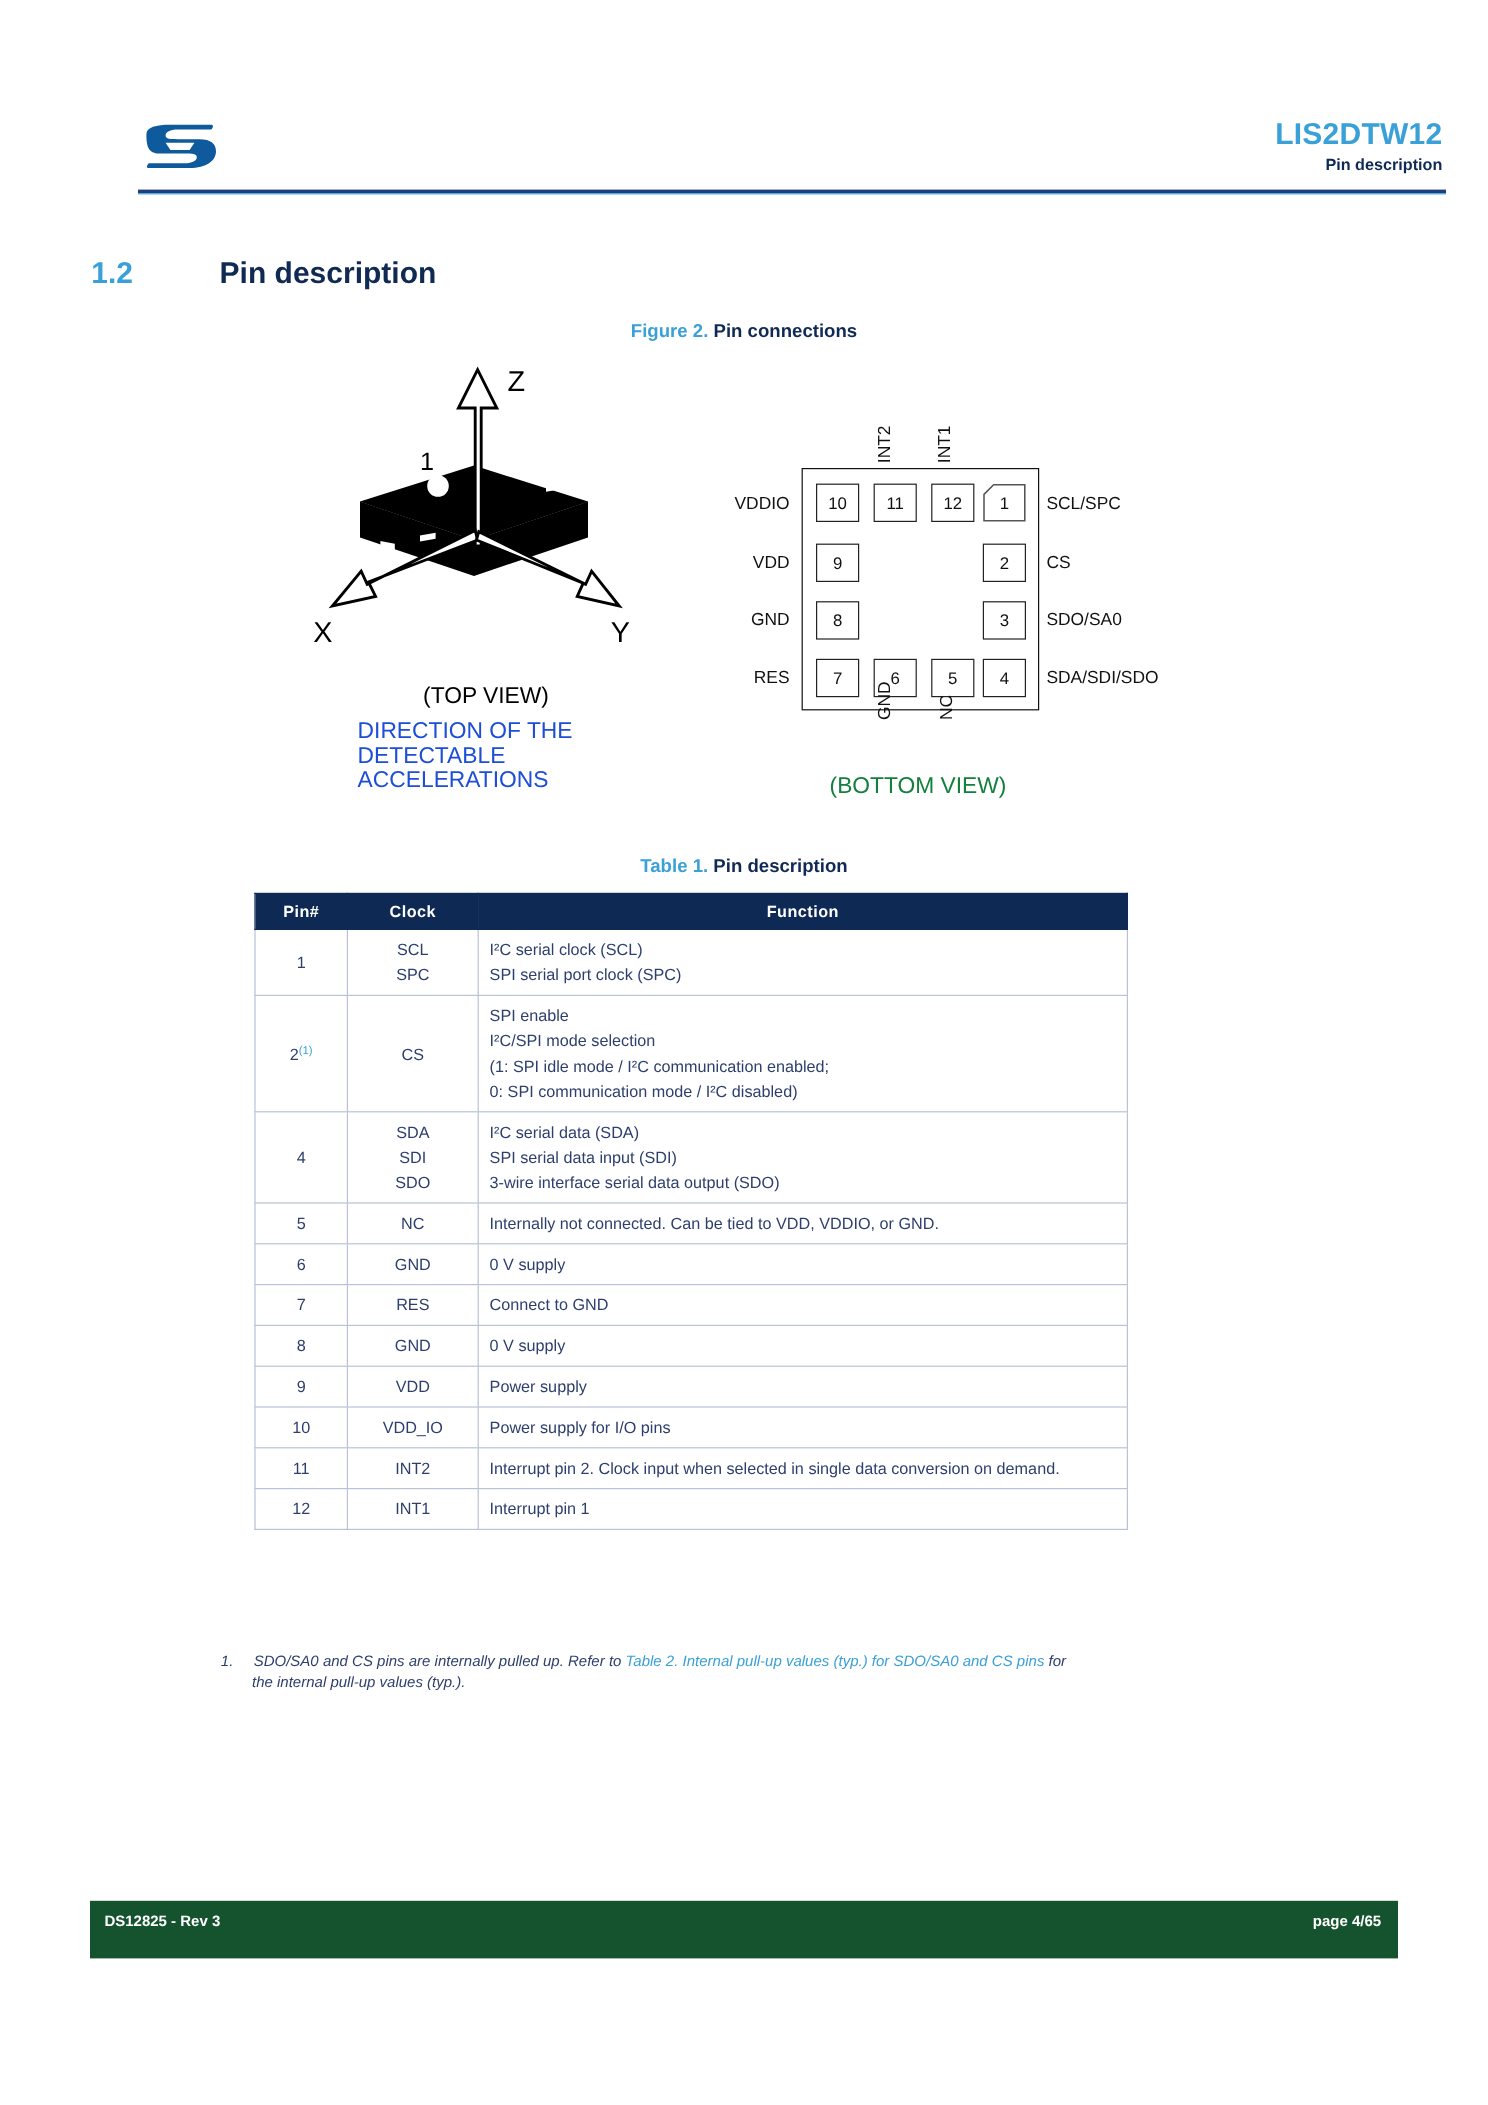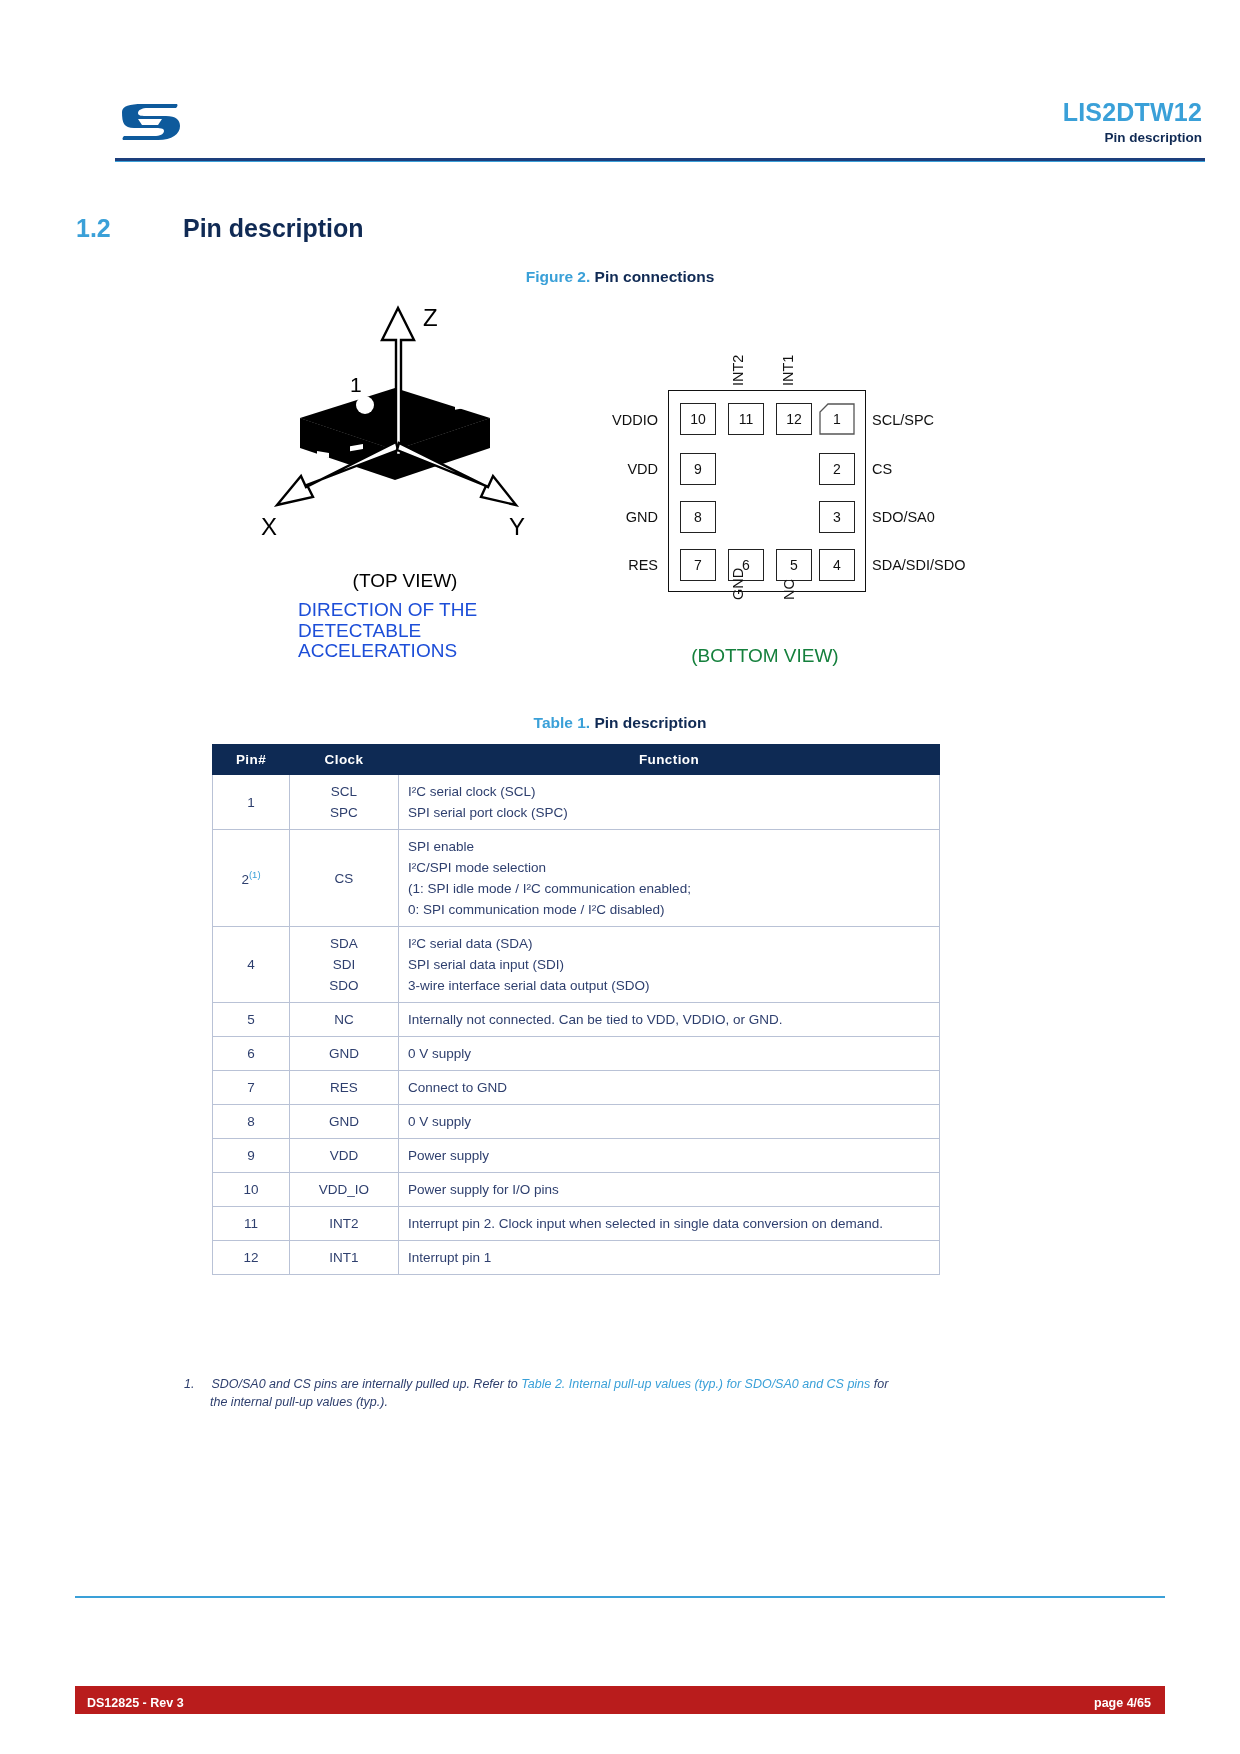--- a/index.html
+++ b/index.html
@@ -65,21 +65,21 @@
 
   
   #footnote{position:absolute;left:184px;top:1328px;width:856px;
     font-size:12.5px;color:#2e3f6e;font-style:italic;line-height:1.45;margin-top:47px;}
   #footnote .fnum{font-style:italic;}
   #footnote .link{color:#3aa0d8;}
   #footnote .indent{display:block;padding-left:26px;}
 
   
   #footer-rule{position:absolute;left:75px;top:1596px;width:1090px;height:2px;background:#3aa0d8;}
-  #footer-bar{position:absolute;left:75px;top:1686px;width:1090px;height:28px;background:#b91c1c;}
+  #footer-bar{position:absolute;left:75px;top:1584px;width:1090px;height:48px;background:#14532d;}
   #footer-left{position:absolute;left:12px;top:10px;color:#ffffff;font-size:12.5px;font-weight:bold;}
   #footer-right{position:absolute;right:14px;top:10px;color:#ffffff;font-size:12.5px;font-weight:bold;}
 </style>
 </head>
 <body>
 
 <div id="header">
   <svg id="st-logo" viewBox="0 0 64 38">
     <path d="M4 9 C4 3, 12 1, 24 1 L58 1 C60 1, 60 3, 58 5 L30 5 C24 5, 20 7, 20 10 C20 13, 24 13, 30 13 L48 13 C58 13, 62 17, 62 23 C62 31, 54 37, 40 37 L6 37 C4 37, 4 35, 6 33 L36 33 C42 33, 46 31, 46 28 C46 25, 42 25, 36 25 L16 25 C6 25, 4 20, 4 9 Z" fill="#0e5a9c"></path>
     <path d="M20 16 L44 16 L40 22 L24 22 Z" fill="#ffffff"></path>

